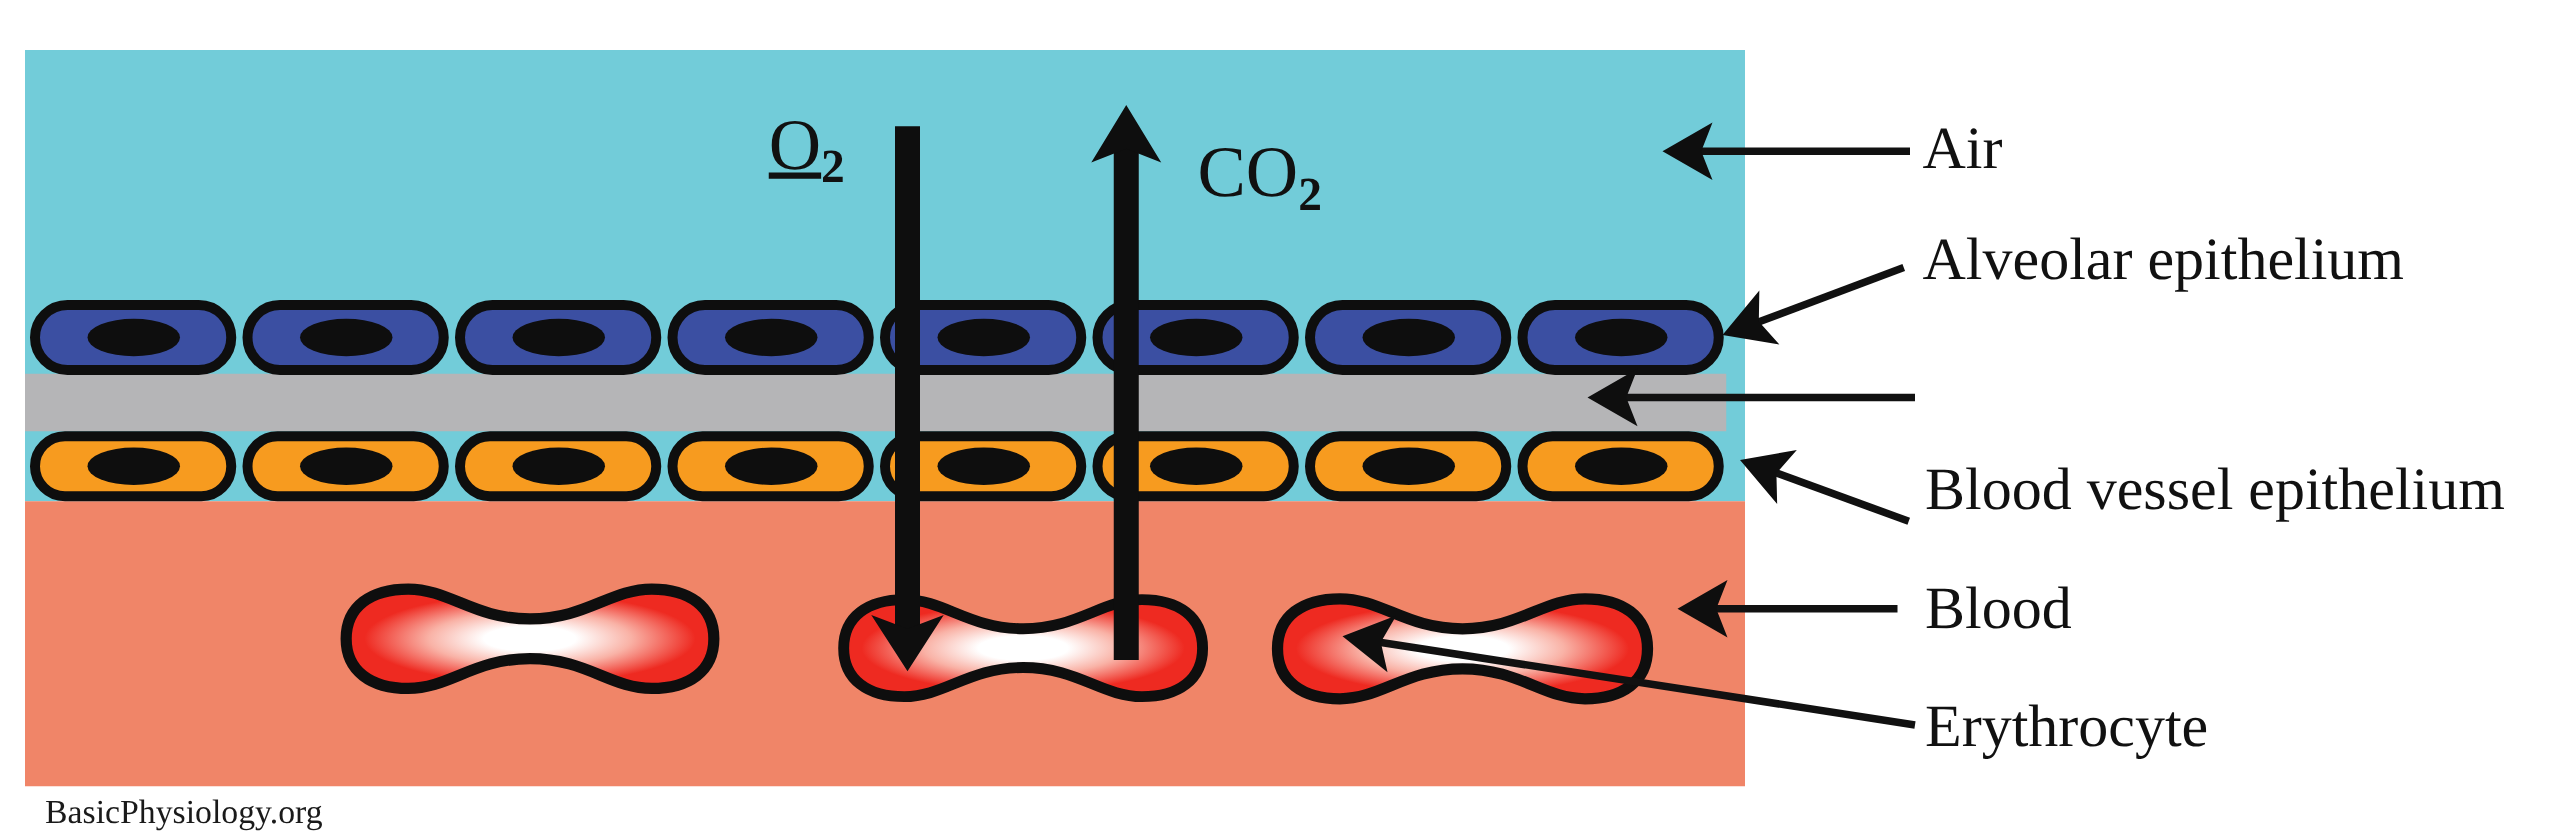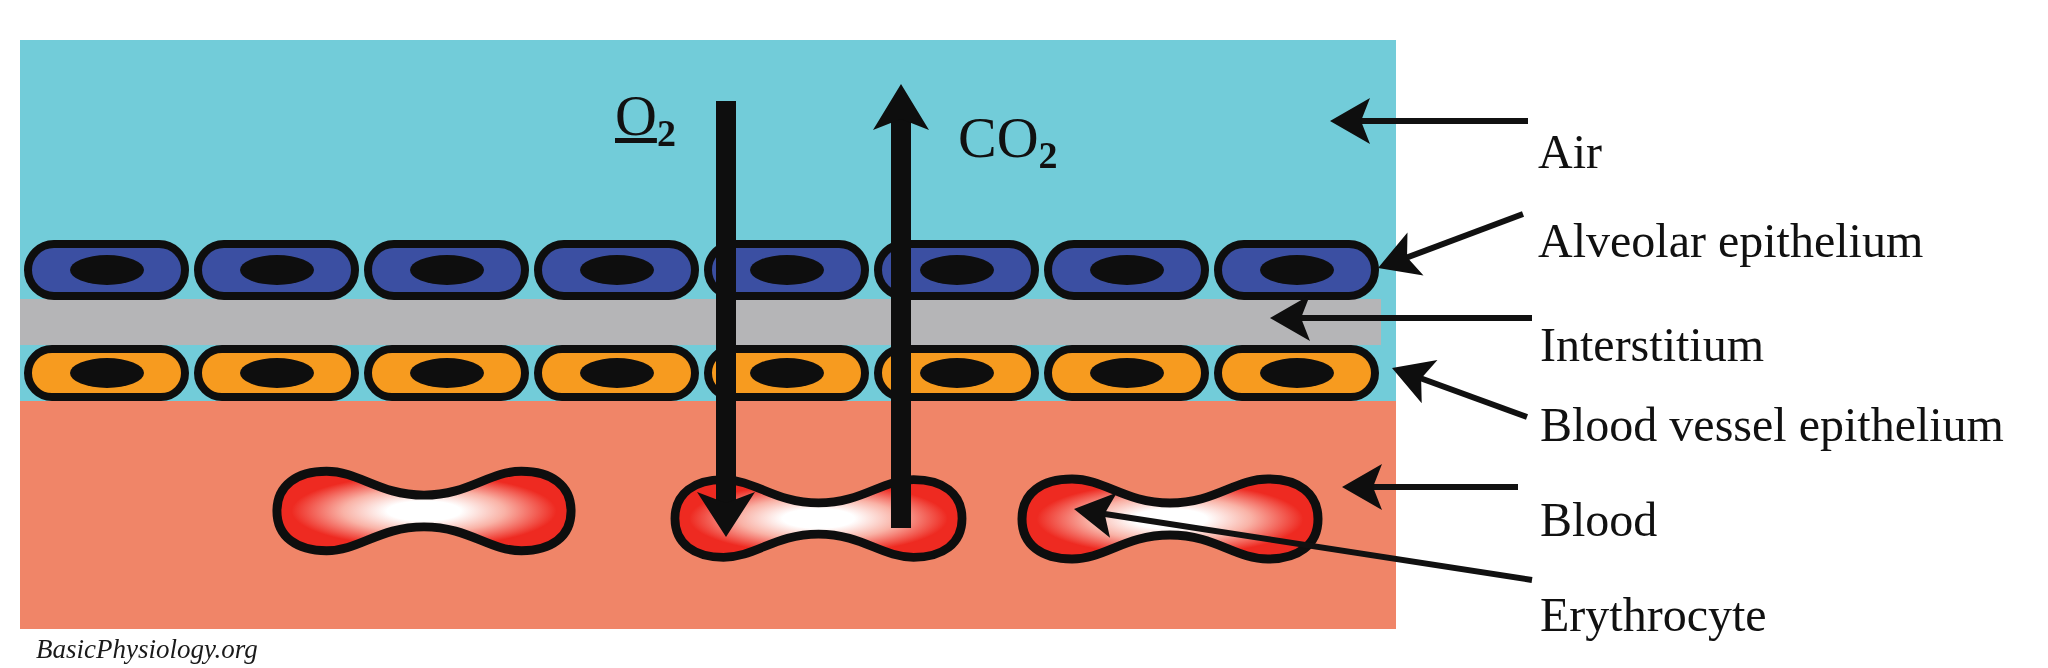--- a/index.html
+++ b/index.html
@@ -38,38 +38,38 @@
   }
   .cell-blue{background:var(--c-epithelium-cell,#3b4fa2);}
   .cell-orange{background:var(--c-endothelium-cell,#f79b1f);}
   .nucleus{
     width:74px;height:30px;border-radius:50%;
     background:var(--c-outline,#0e0e0e);
   }
   svg.overlay{position:absolute;left:0;top:0;width:2048px;height:668px;pointer-events:none;}
   .label{
     position:absolute;
-    font-size:48px;line-height:56px;white-space:nowrap;margin-top:33px;
+    font-size:48px;line-height:56px;white-space:nowrap;
   }
   .lbl-air{left:1538px;top:91px;}
   .lbl-alveolar{left:1538px;top:180px;}
   .lbl-interstitium{left:1540px;top:284px;}
   .lbl-endothelium{left:1540px;top:364px;}
   .lbl-blood{left:1540px;top:459px;}
   .lbl-erythrocyte{left:1540px;top:554px;}
   .molecule{
     position:absolute;
     font-size:58px;line-height:64px;white-space:nowrap;font-weight:500;
   }
   .molecule sub{font-size:38px;line-height:0;vertical-align:-0.28em;font-weight:600;}
   .mol-o2{left:615px;top:84px;text-decoration:underline;}
   .mol-co2{left:958px;top:84px;margin-top:22px;}
   .watermark{
     position:absolute;left:36px;top:634px;
-    font-style:italic;font-size:27px;line-height:30px;color:#1a1a1a;
+    font-size:27px;line-height:30px;color:#1a1a1a;
   }
 </style>
 </head>
 <body>
 
 <div class="stage">
 
   <div class="air-space"></div>
   <div class="blood-region"></div>
   <div class="interstitium-band"></div>
@@ -186,20 +186,19 @@
     <use href="#barb" transform="translate(1392,368) rotate(20)"></use>
     <use href="#barb" transform="translate(1342,487)"></use>
     <use href="#barb" transform="translate(1074,509) rotate(8.8)"></use>
   </svg>
 
   <div class="molecule mol-o2"><span>O</span><sub>2</sub></div>
   <div class="molecule mol-co2"><span>CO</span><sub>2</sub></div>
 
   <div class="label lbl-air">Air</div>
   <div class="label lbl-alveolar">Alveolar epithelium</div>
-  <div class="label lbl-interstitium">Interstitium</div>
   <div class="label lbl-endothelium">Blood vessel epithelium</div>
   <div class="label lbl-erythrocyte">Erythrocyte</div>
   <div class="label lbl-blood">Blood</div>
 
   <div class="watermark">BasicPhysiology.org</div>
 
 </div>
 
 </body></html>

